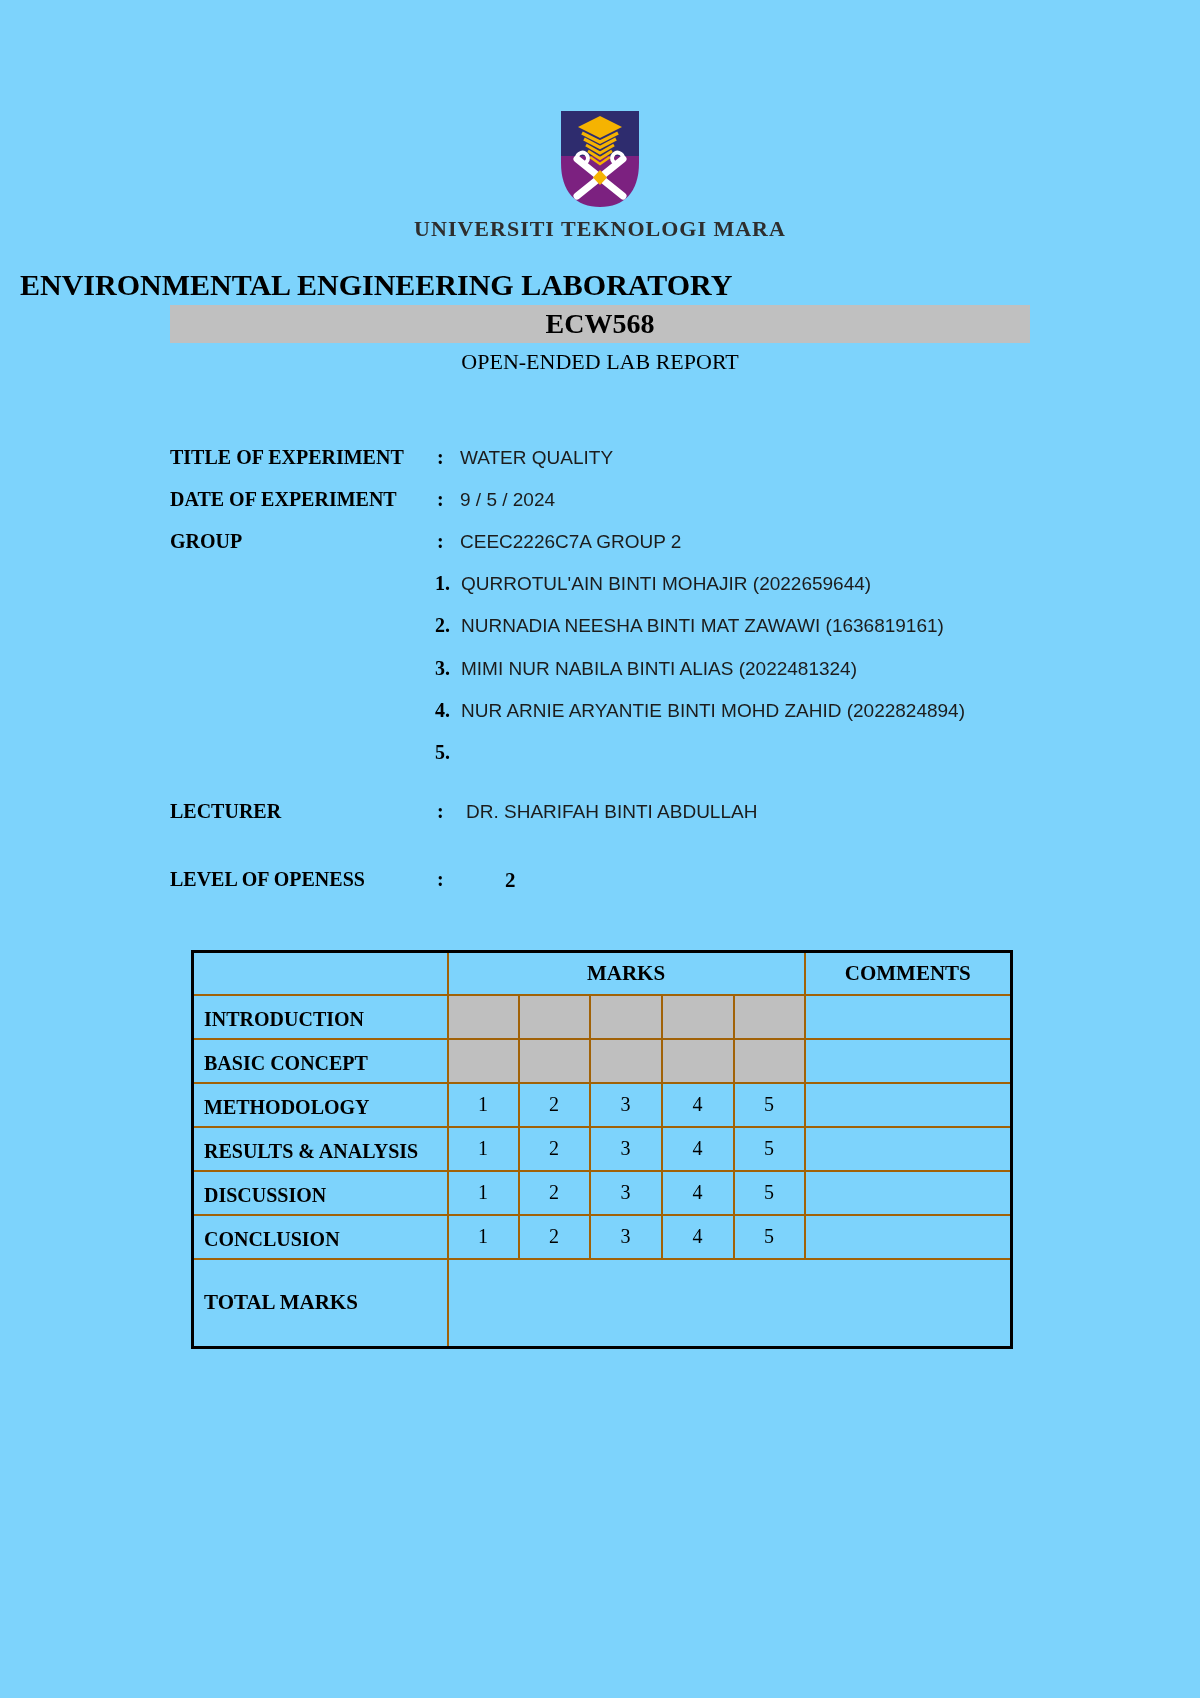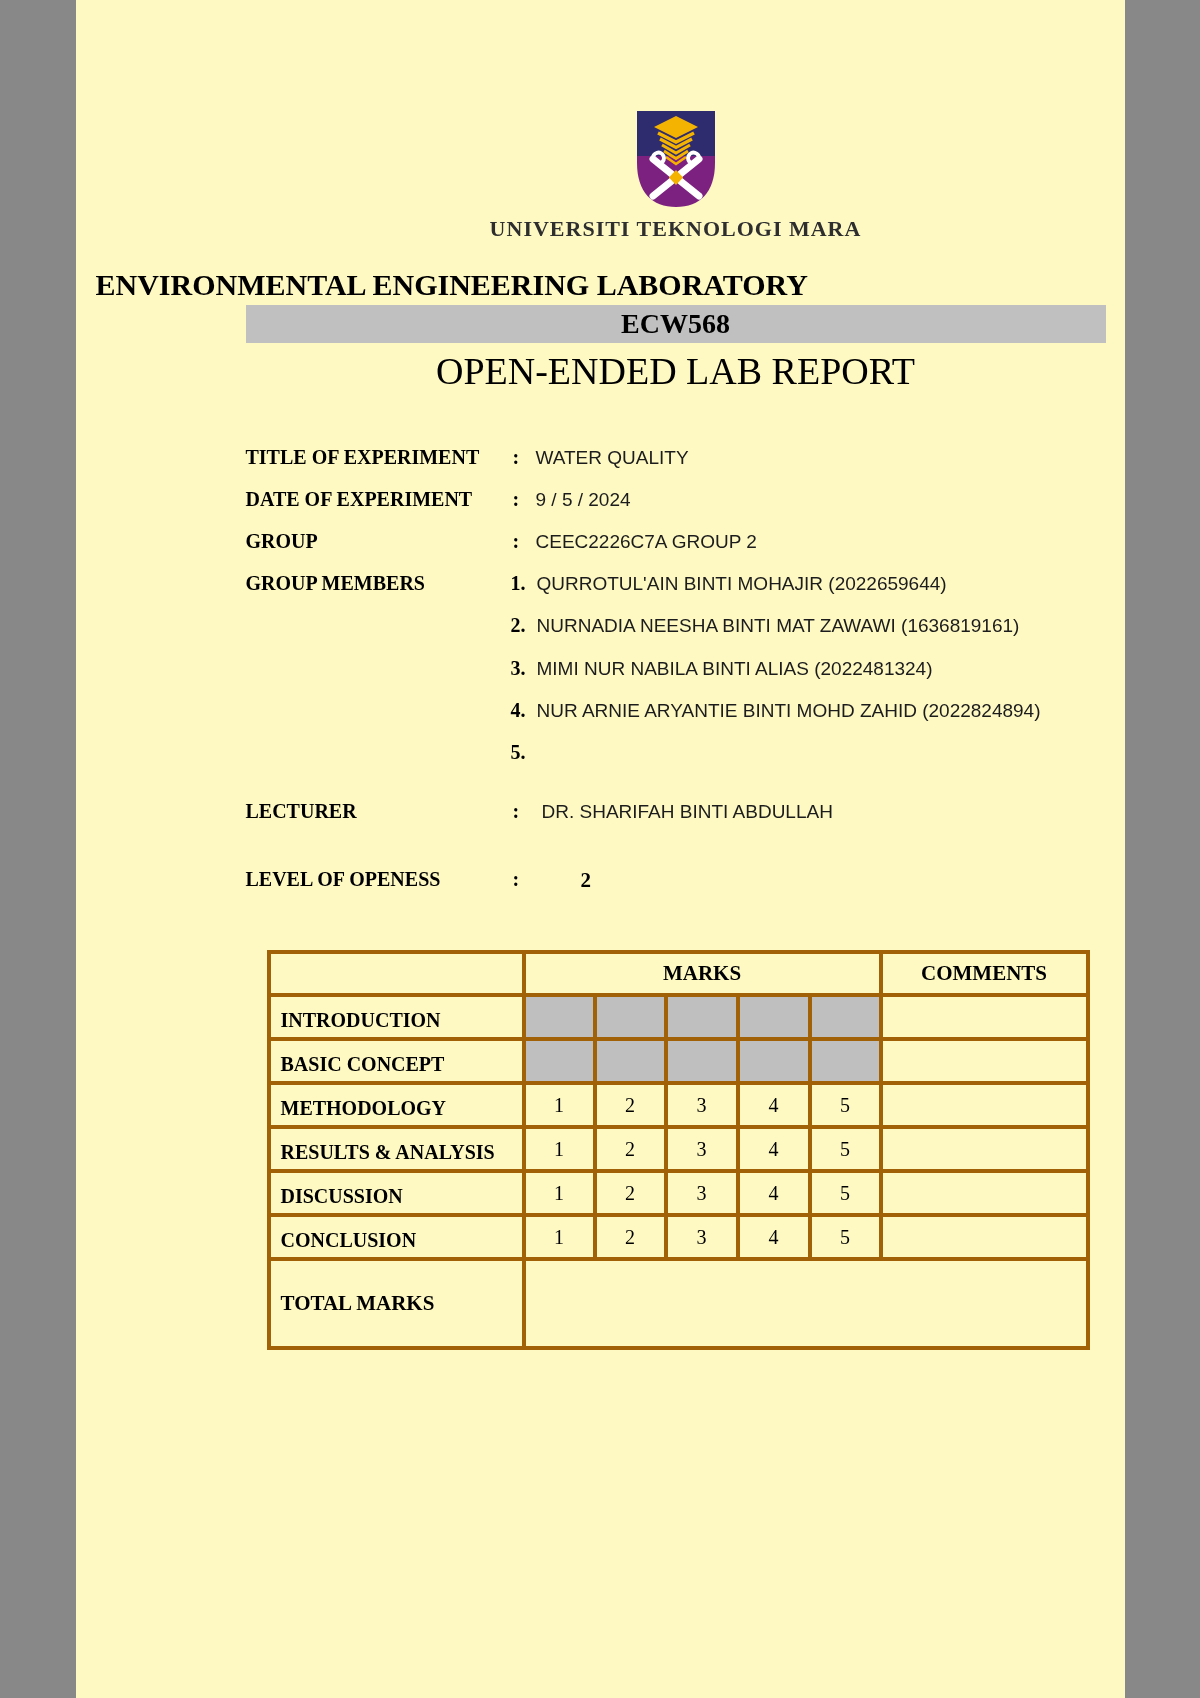--- a/index.html
+++ b/index.html
@@ -1,19 +1,19 @@
 <!DOCTYPE html>
 <html><head>
 <meta charset="utf-8">
 <style>
   html,body{margin:0;padding:0;background:#888;}
   .page{
     position:relative;
-    width:1049px;height:1698px;
-    background:#fef9c3;
+    width:1200px;height:1698px;
+    background:#7dd3fc;
     margin:0 auto;
     font-family:"Liberation Serif", serif;
     color:#000;
     overflow:hidden;
   }
   
   .logo-shield{position:absolute;left:558px;top:108px;width:84px;height:102px;}
   .logo-caption{
     position:absolute;left:0;top:216px;width:1200px;
     text-align:center;
@@ -26,21 +26,21 @@
     text-align:left;font-weight:700;font-size:30px;letter-spacing:0px;padding-left:20px;
   }
   .course-banner{
     position:absolute;left:170px;top:305px;width:860px;height:38px;
     background:#c0c0c0;
     display:flex;align-items:center;justify-content:center;
     font-weight:700;font-size:28px;
   }
   .doc-subtitle{
     position:absolute;left:0;top:349px;width:1200px;
-    text-align:center;font-weight:400;font-size:38px;
+    text-align:center;font-weight:400;font-size:22px;
   }
   
   .field-row{position:absolute;left:170px;width:900px;height:28px;}
   .flabel{position:absolute;left:0;top:0;font-weight:700;font-size:20px;}
   .fcolon{position:absolute;left:267px;top:0;font-weight:700;font-size:20px;}
   .fvalue{
     position:absolute;left:290px;top:1px;
     font-family:"Liberation Sans", sans-serif;
     font-size:19px;color:#1c1c1c;white-space:nowrap;
   }
@@ -52,21 +52,21 @@
     font-size:19px;color:#1c1c1c;white-space:nowrap;
   }
   .openness-value{position:absolute;left:335px;top:0;font-weight:700;font-size:21px;}
   
   .marks-table{
     position:absolute;left:191px;top:950px;
     border-collapse:collapse;
     table-layout:fixed;
   }
   .marks-table td,.marks-table th{
-    border:4px solid #a16207;
+    border:2px solid #a16207;
     padding:0;
     vertical-align:middle;
     overflow:hidden;
   }
   .marks-table{border:3px solid #000;}
   .marks-table th{font-weight:700;font-size:21px;text-align:center;}
   .row-label{
     font-weight:700;font-size:20px;text-align:left;
     padding-left:10px !important;
     vertical-align:top;padding-top:6px !important;margin-left:48px;
@@ -118,23 +118,20 @@
     <span class="flabel">DATE OF EXPERIMENT</span>
     <span class="fcolon">:</span>
     <span class="fvalue">9 / 5 / 2024</span>
   </div>
   <div class="field-row" style="top:530px">
     <span class="flabel">GROUP</span>
     <span class="fcolon">:</span>
     <span class="fvalue">CEEC2226C7A GROUP 2</span>
   </div>
 
-  <div class="field-row" style="top:572px">
-    <span class="flabel">GROUP MEMBERS</span>
-  </div>
   <div class="member-row" style="top:572px">
     <span class="mnum">1.</span>
     <span class="mname">QURROTUL'AIN BINTI MOHAJIR (2022659644)</span>
   </div>
   <div class="member-row" style="top:614px">
     <span class="mnum">2.</span>
     <span class="mname">NURNADIA NEESHA BINTI MAT ZAWAWI (1636819161)</span>
   </div>
   <div class="member-row" style="top:657px">
     <span class="mnum">3.</span>

